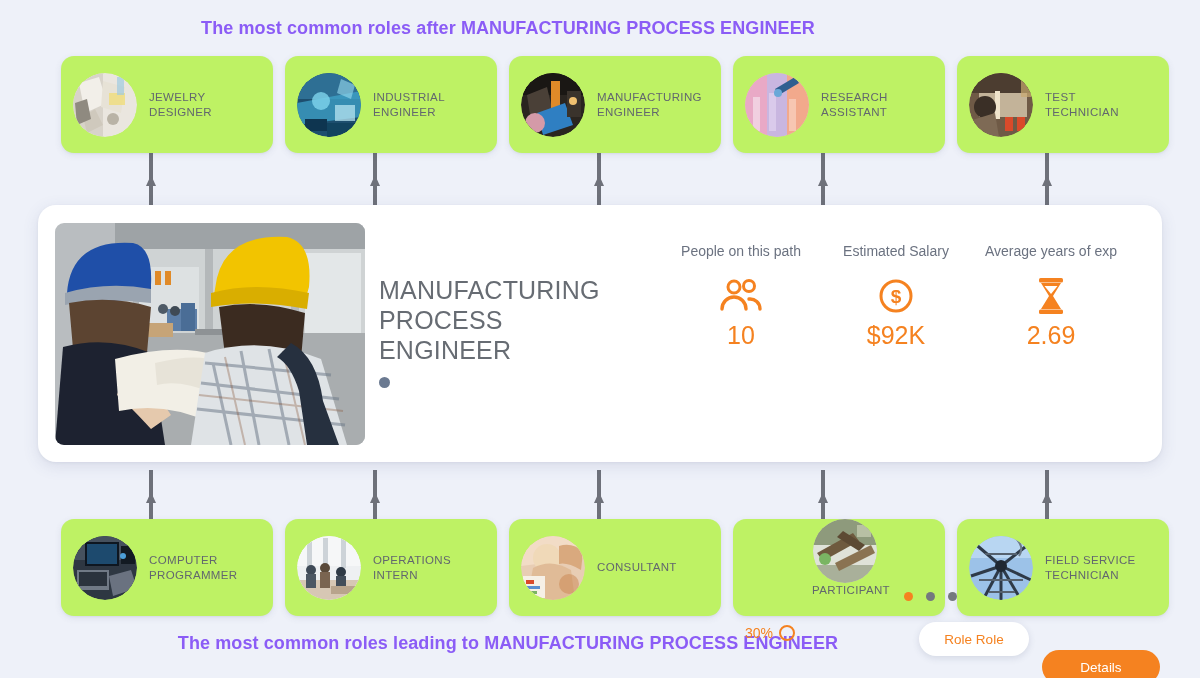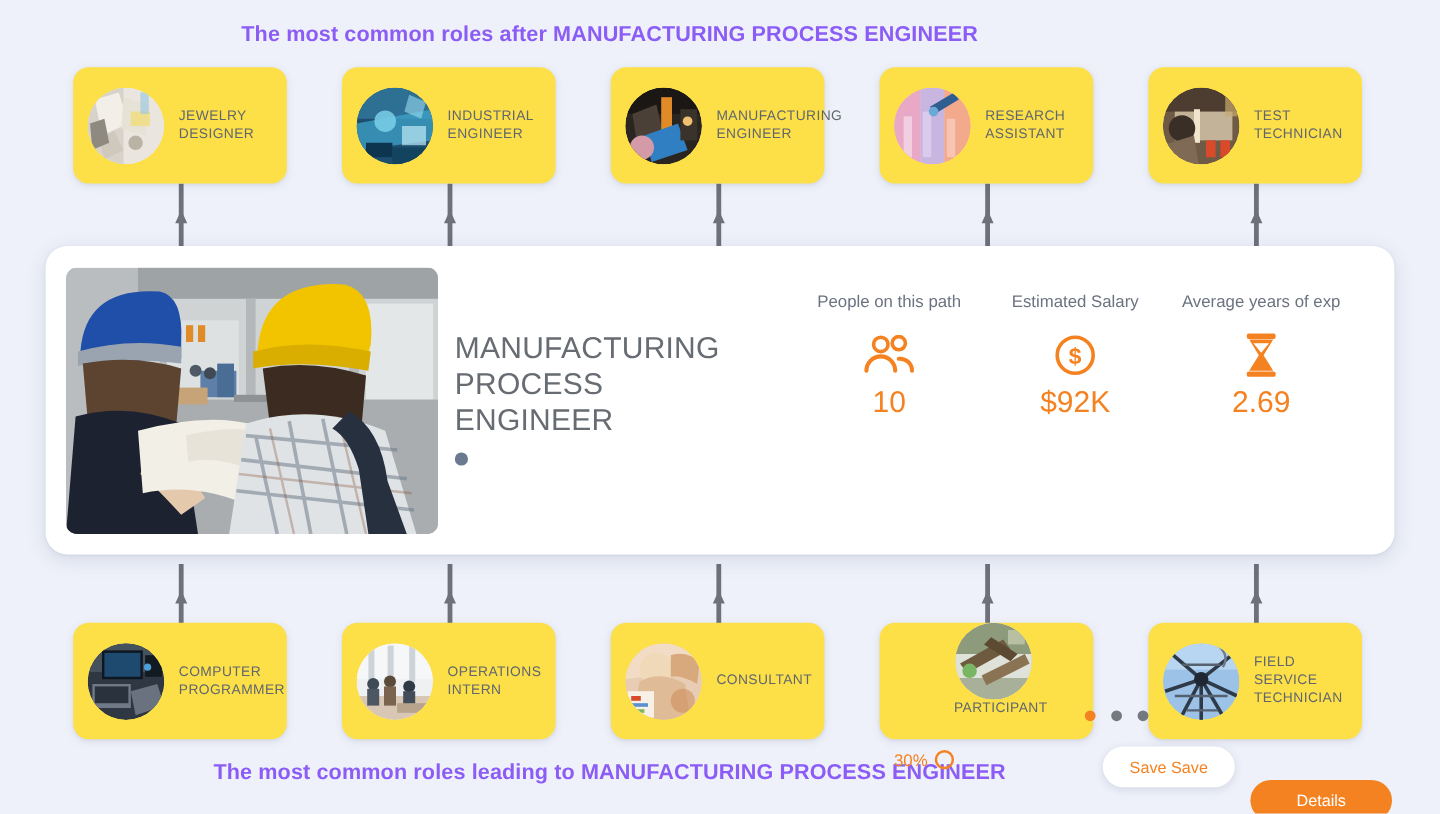--- a/index.html
+++ b/index.html
@@ -17,22 +17,22 @@
     text-align: center;
     font-size: 18px; color: #8b5cf6; letter-spacing: .1px;
     font-weight: 700;
   }
   #caption-top    { top: 18px; }
   #caption-bottom { top: 633px; }
 
   
   .role-card {
     position: absolute;
-    width: 178px; height: 97px;
-    background: #fde047;
+    width: 212px; height: 97px;
+    background: #bef264;
     border-radius: 13px;
     box-shadow: 0 2px 7px rgba(70,80,120,.10), 0 1px 2px rgba(70,80,120,.06);
     display: flex; align-items: center;
     padding-left: 12px;
     z-index: 3;
   }
   .role-thumb {
     width: 64px; height: 64px; min-width: 64px;
     border-radius: 50%;
     overflow: hidden;
@@ -401,21 +401,21 @@
       <span class="active"></span>
       <span></span>
       <span></span>
     </div>
 
     <div id="progress">
       <span>30%</span>
       <span class="ring"></span>
     </div>
 
-    <button class="btn" id="save-role-btn">Save Save</button>
+    <button class="btn" id="save-role-btn">Role Role</button>
     <button class="btn" id="details-btn">Details</button>
   </div>
 
   <div class="arrow" style="left:146px; top:470px; width:10px; height:50px;">
     <div class="shaft"></div>
       <div class="head"></div>
     </div>
   <div class="arrow" style="left:370px; top:470px; width:10px; height:50px;">
     <div class="shaft"></div>
       <div class="head"></div>

